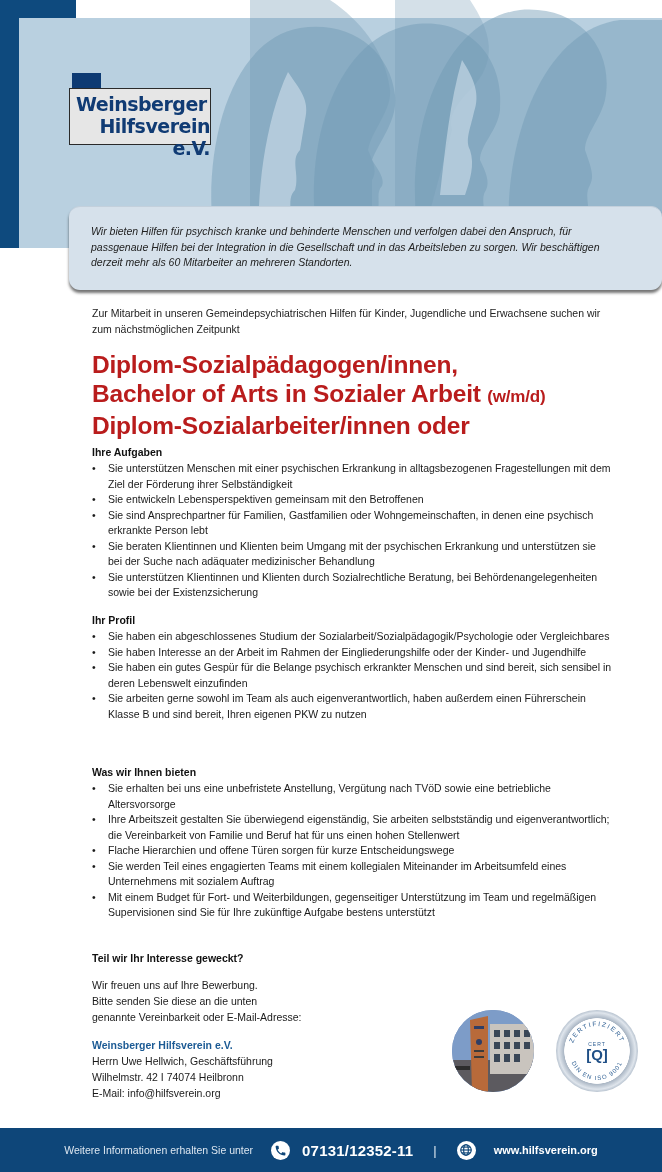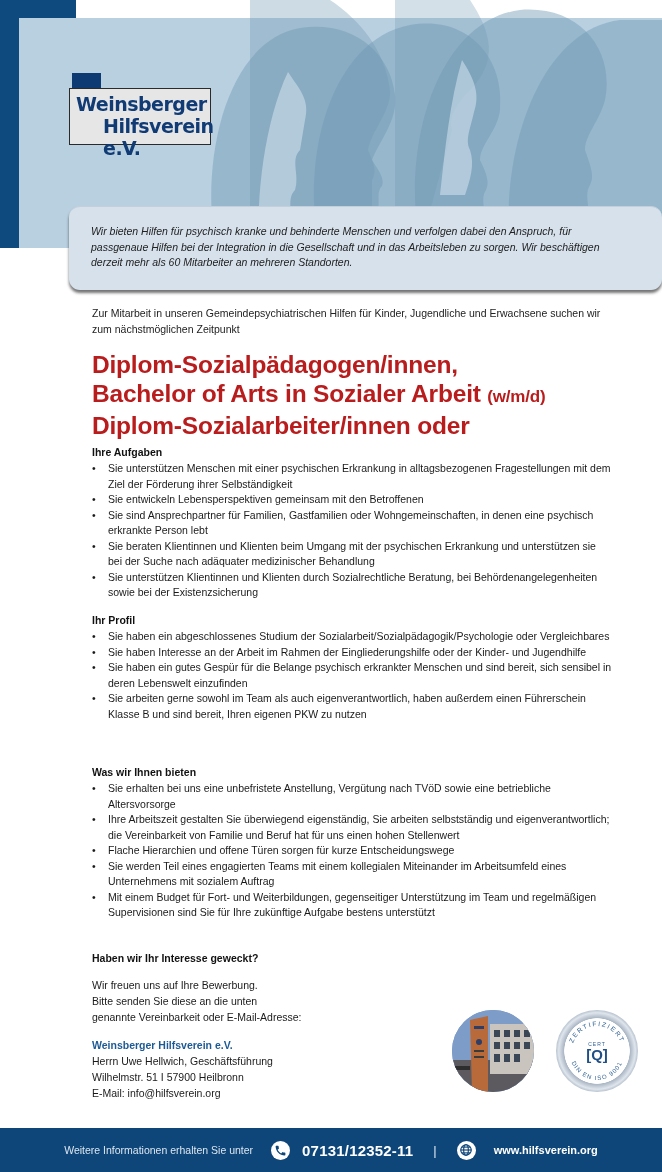--- a/index.html
+++ b/index.html
@@ -24,21 +24,21 @@
   .logo-square { position: absolute; left: 72px; top: 73px; width: 29px; height: 56px; background: #0d3a73; }
   .logo-box {
     position: absolute; left: 69px; top: 88px; width: 142px; height: 57px;
     background: #e6e6e6; border: 1px solid #2a2a2a; box-sizing: border-box;
   }
   .logo-l1, .logo-l2 {
     position: absolute; color: #103b74; font-weight: bold; font-size: 19px;
     font-family: "DejaVu Sans", sans-serif; letter-spacing: -0.5px;
   }
   .logo-l1 { left: 6px; top: 4px; }
-  .logo-l2 { left: 33px; top: 26px; }
+  .logo-l2 { left: 17px; top: 26px; text-align: right; }
 
   .intro-box {
     position: absolute; left: 69px; top: 206px; width: 593px; height: 83px;
     background: #d6e1eb; box-shadow: 0 3px 3px rgba(0,0,0,0.55);
     border-top: 1px solid #c3d0dc;
     border-radius: 11px;
   }
   .intro-text {
     position: absolute; left: 22px; top: 17px; width: 540px;
     font-style: italic; font-size: 10.5px; line-height: 15.5px; color: #222;
@@ -161,30 +161,30 @@
   <ul>
     <li><span class="bullet">•</span><span>Sie erhalten bei uns eine unbefristete Anstellung, Vergütung nach TVöD sowie eine betriebliche Altersvorsorge</span></li>
     <li><span class="bullet">•</span><span>Ihre Arbeitszeit gestalten Sie überwiegend eigenständig, Sie arbeiten selbstständig und eigenverantwortlich; die Vereinbarkeit von Familie und Beruf hat für uns einen hohen Stellenwert</span></li>
     <li><span class="bullet">•</span><span>Flache Hierarchien und offene Türen sorgen für kurze Entscheidungswege</span></li>
     <li><span class="bullet">•</span><span>Sie werden Teil eines engagierten Teams mit einem kollegialen Miteinander im Arbeitsumfeld eines Unternehmens mit sozialem Auftrag</span></li>
     <li><span class="bullet">•</span><span>Mit einem Budget für Fort- und Weiterbildungen, gegenseitiger Unterstützung im Team und regelmäßigen Supervisionen sind Sie für Ihre zukünftige Aufgabe bestens unterstützt</span></li>
   </ul>
 </div>
 
 <div class="cta">
-  <h3>Haben wir Ihr Interesse geweckt?</h3>
+  <h3>Teil wir Ihr Interesse geweckt?</h3>
   <p>
     <span>Wir freuen uns auf Ihre Bewerbung.</span><br>
     <span>Bitte senden Sie diese an die unten</span><br>
     <span>genannte Vereinbarkeit oder E-Mail-Adresse:</span>
   </p>
   <p>
     <span class="org-name">Weinsberger Hilfsverein e.V.</span><br>
     <span>Herrn Uwe Hellwich, Geschäftsführung</span><br>
-    <span>Wilhelmstr. 51 I 57900 Heilbronn</span><br>
+    <span>Wilhelmstr. 42 I 74074 Heilbronn</span><br>
     <span>E-Mail: info@hilfsverein.org</span>
   </p>
 </div>
 
 <div class="photo">
   <svg width="82" height="82" viewBox="0 0 82 82">
     <rect x="0" y="0" width="82" height="82" fill="#7d9cc8"></rect>
     <rect x="0" y="50" width="82" height="32" fill="#5c5a5f"></rect>
     <rect x="38" y="14" width="44" height="50" fill="#c9c4be"></rect>
     <g fill="#3a4656">

